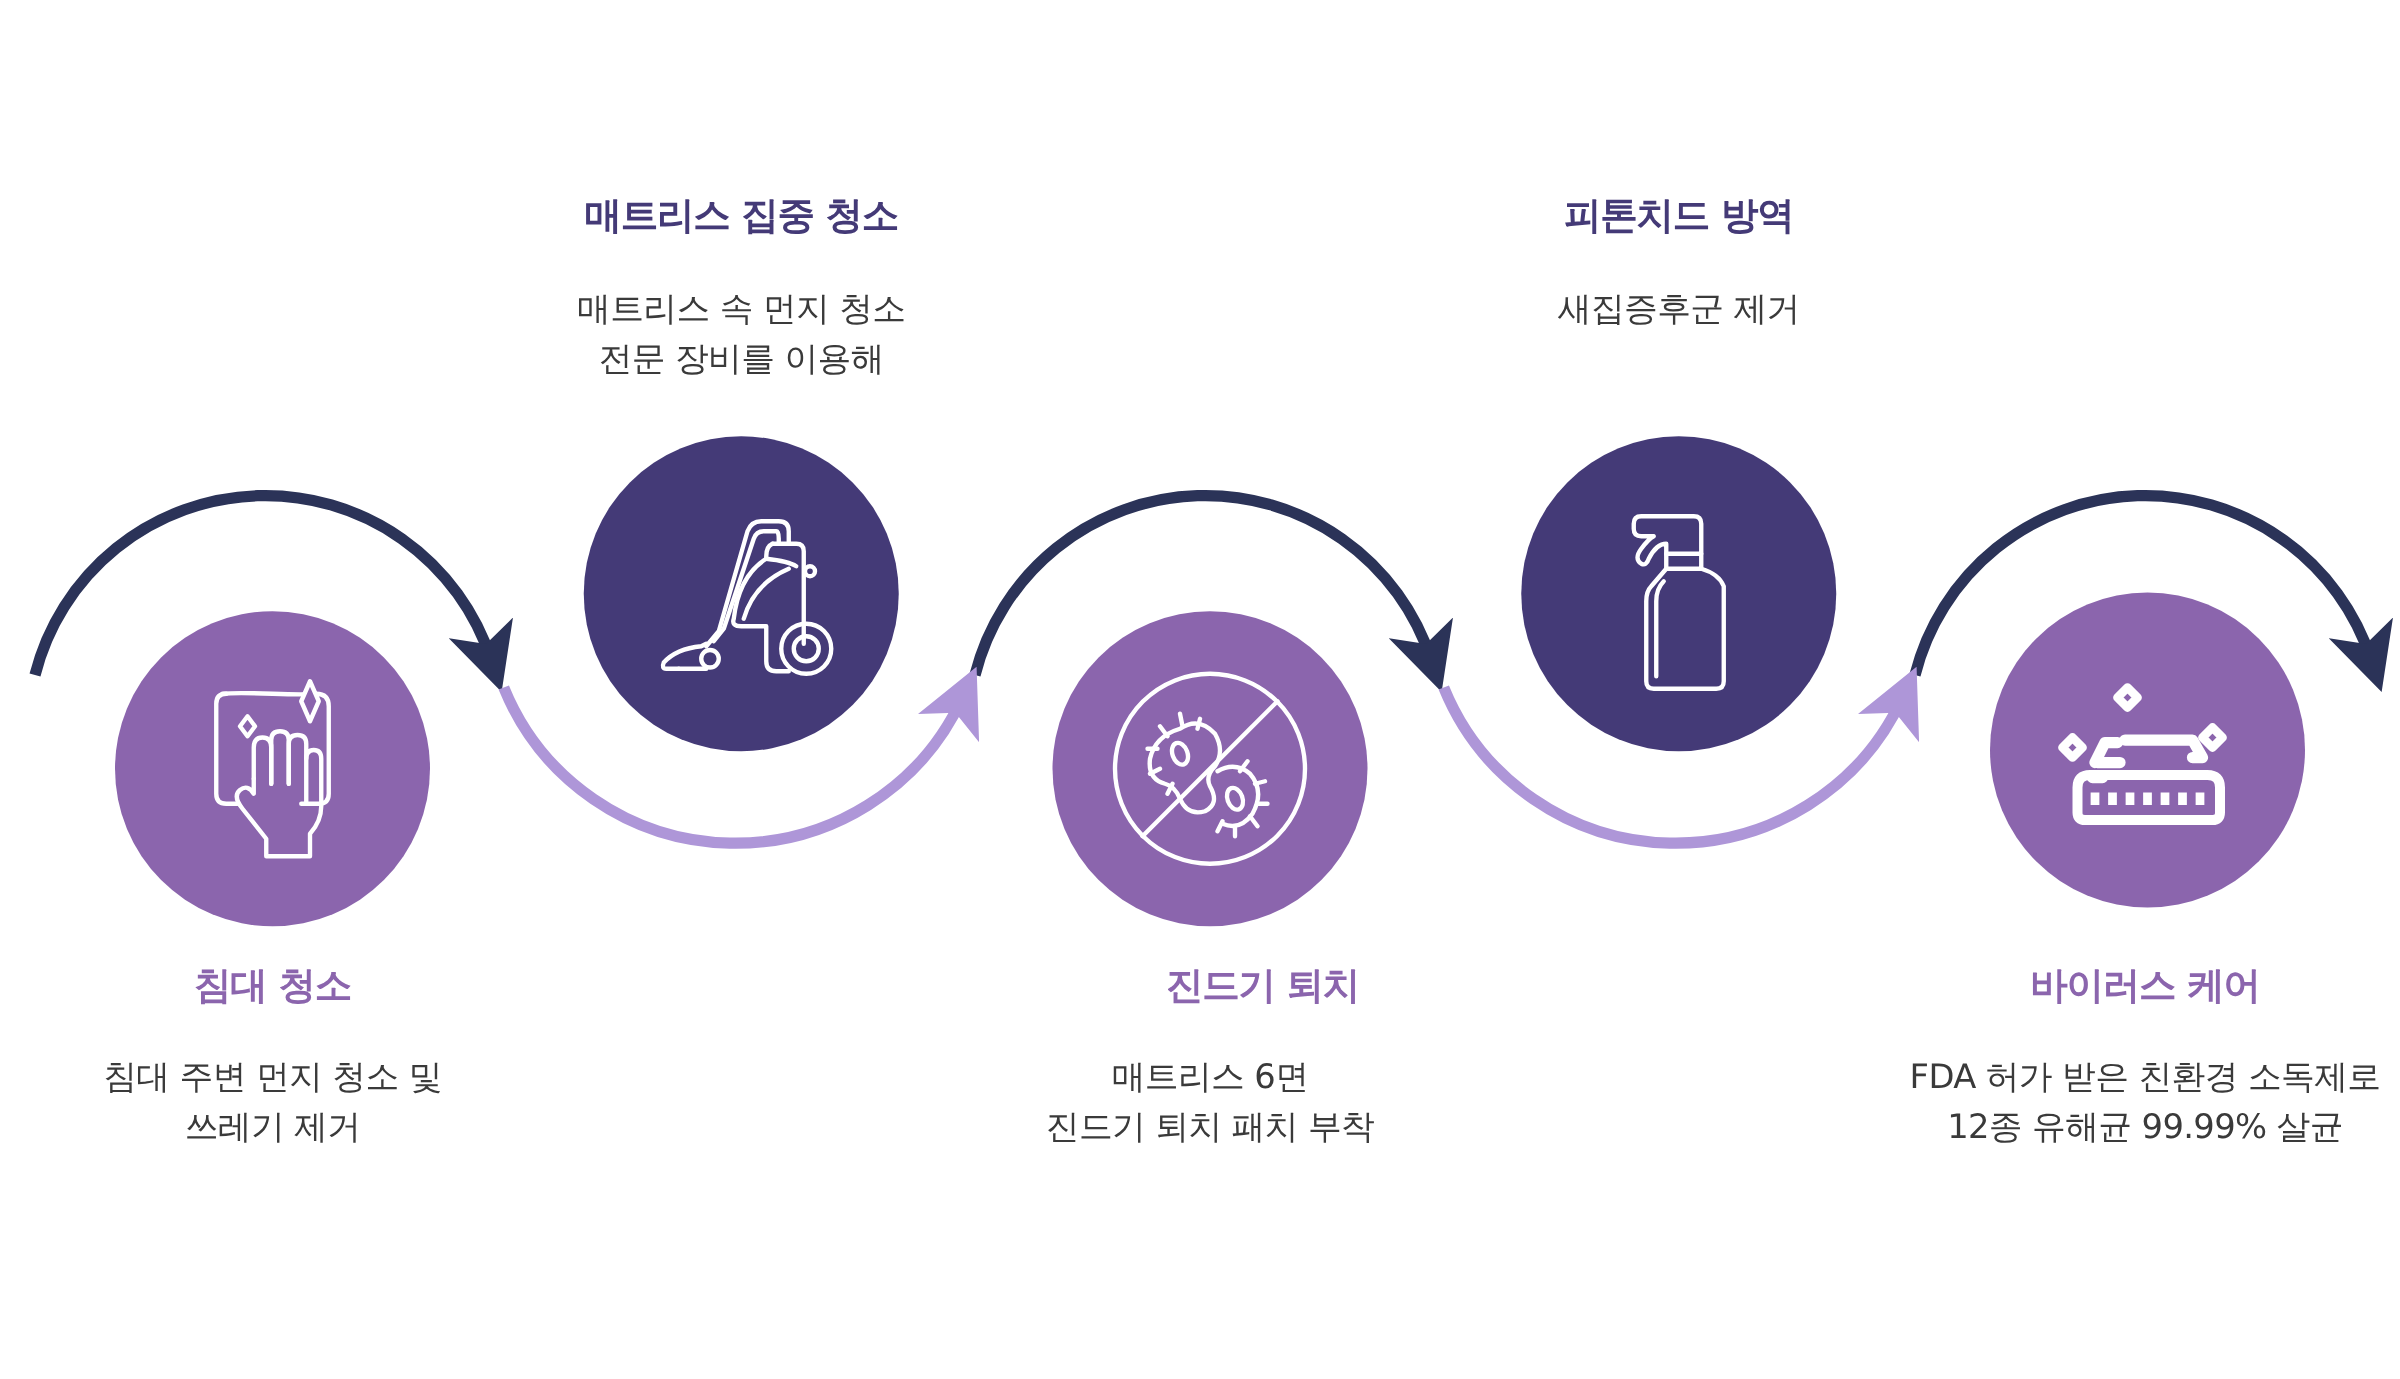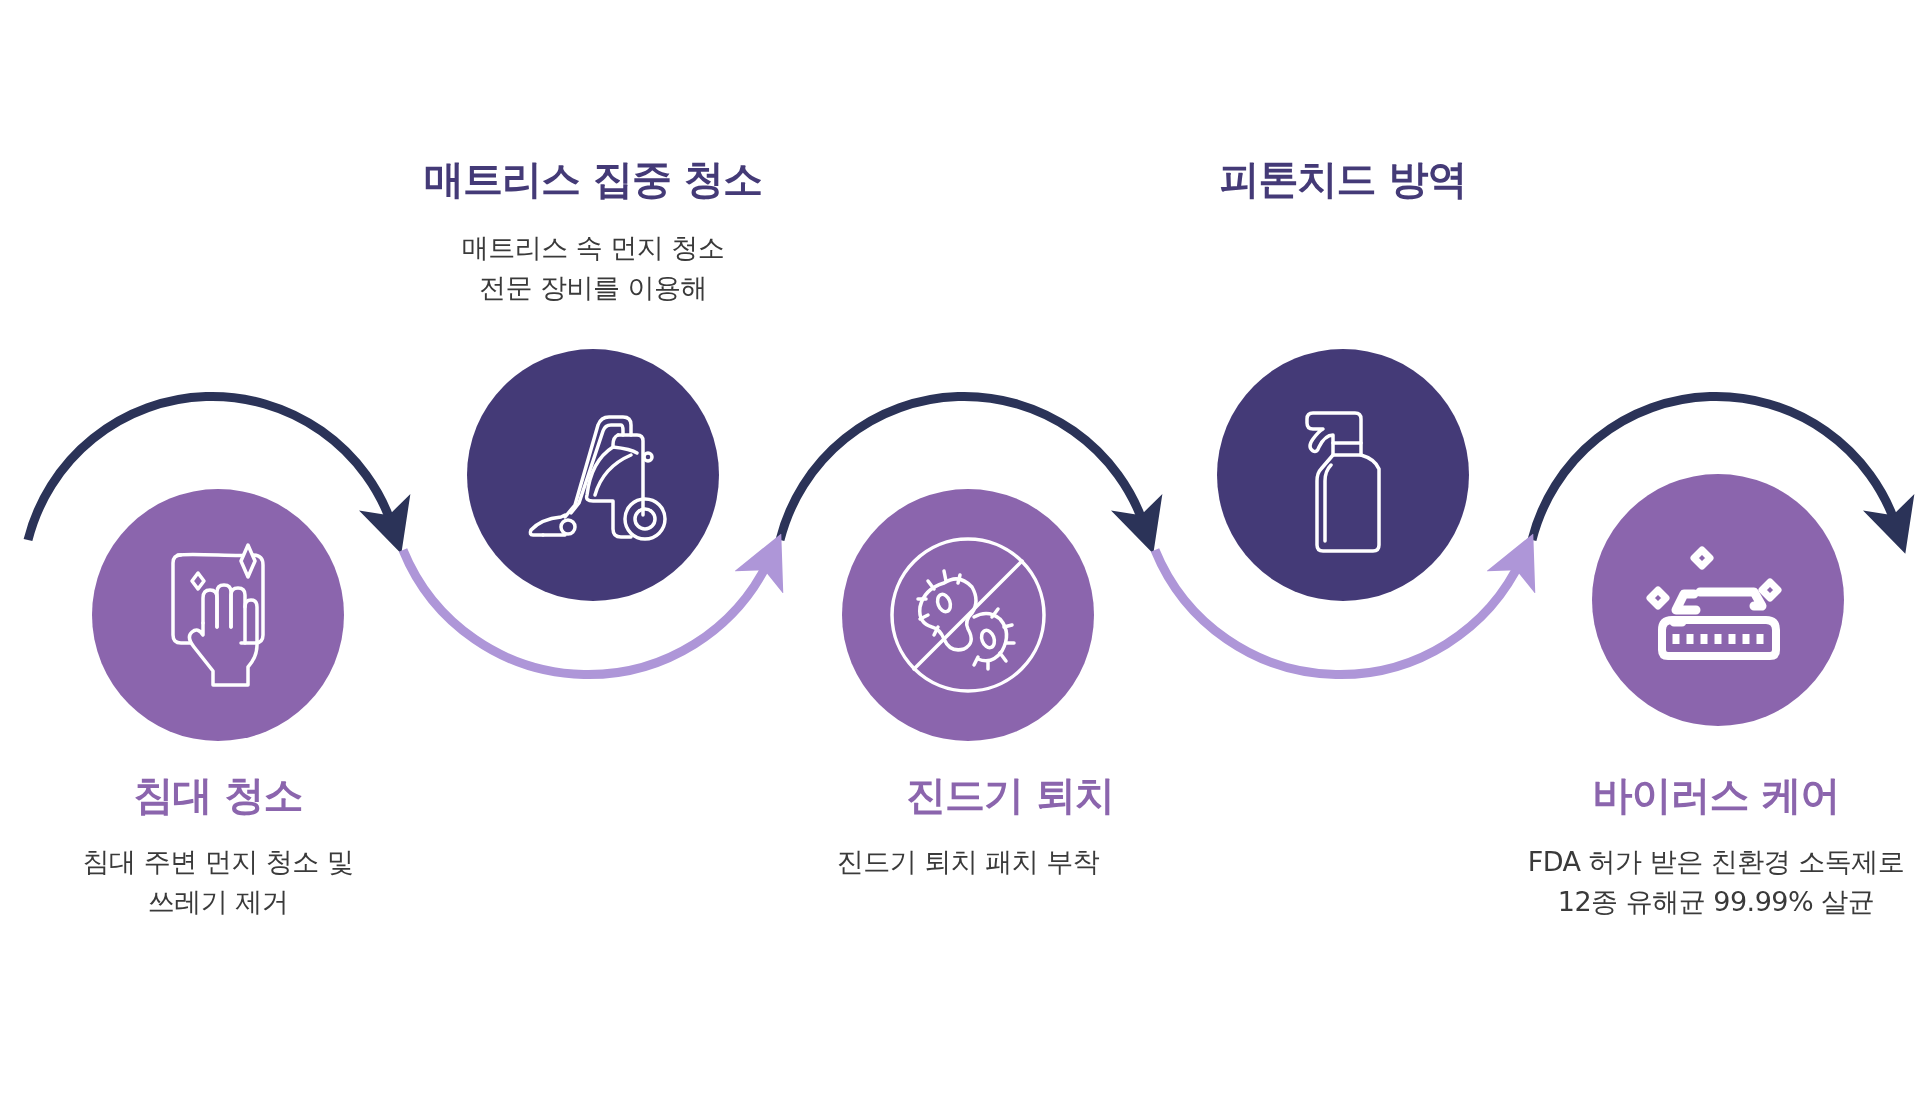--- a/index.html
+++ b/index.html
@@ -5,21 +5,21 @@
   html, body { margin:0; padding:0; background:#ffffff; }
   body { width:1920px; height:1103px; position:relative; overflow:hidden;
          font-family:"DejaVu Sans","Liberation Sans",sans-serif; }
   #arcs { position:absolute; left:0; top:0; width:1920px; height:1103px; }
   .circle { position:absolute; width:252px; height:252px; border-radius:50%;
             display:flex; align-items:center; justify-content:center; }
   .circle.light { background:#8B65AD; }
   .circle.dark { background:#443A77; }
   .circle svg { width:160px; height:160px; }
   .step-title { position:absolute; width:500px; text-align:center; font-weight:bold;
-                font-size:40px; letter-spacing:-1px; }
+                font-size:30px; letter-spacing:-1px; }
   .step-title.light { color:#8B65AD; }
   .step-title.dark { color:#443A77; }
   .step-desc { position:absolute; width:520px; text-align:center; color:#3a3a3a;
                font-size:27px; line-height:40px; letter-spacing:-0.5px; }
   .step-desc div { white-space:nowrap; }
 </style>
 </head>
 <body>
 
 <svg id="arcs" viewBox="0 0 1920 1103">
@@ -86,25 +86,27 @@
     <line x1="26" y1="134" x2="134" y2="26"></line>
     <path d="M60,52 Q75,42 88,56 Q96,70 88,82 Q80,90 84,98 Q92,112 80,118 Q66,122 60,108 Q56,98 48,96 Q34,92 36,76 Q40,58 60,52 Z" transform="translate(-4,-4)"></path>
     <ellipse cx="56" cy="68" rx="6" ry="9" transform="rotate(-20 56 68)"></ellipse>
     <ellipse cx="100" cy="104" rx="6" ry="9" transform="rotate(-20 100 104)"></ellipse>
     <path d="M86,82 Q100,74 112,84 Q124,98 114,116 Q104,130 90,124"></path>
     <path d="M40,46 L46,54 M56,36 L58,46 M72,40 L70,48 M30,64 L38,64 M32,84 L40,80 M46,100 L50,92 M110,74 L104,82 M124,90 L116,92 M126,108 L118,108 M118,126 L112,118 M100,134 L100,126 M86,130 L90,122"></path>
   </svg>
 </div>
 <div class="step-title light" style="left:760px; top:768px;">진드기 퇴치</div>
 <div class="step-desc" style="left:708px; top:842px;">
+  <div>매트리스 6면</div>
   <div>진드기 퇴치 패치 부착</div>
 </div>
 
 <div class="step-title dark" style="left:1093px; top:152px;">피톤치드 방역</div>
 <div class="step-desc" style="left:1083px; top:228px;">
+  <div>새집증후군 제거</div>
 </div>
 <div class="circle dark" style="left:1217px; top:349px;">
   <svg viewBox="0 0 160 160" fill="none" stroke="#fff" stroke-width="3.5" stroke-linejoin="round" stroke-linecap="round">
     <path d="M50,18 L92,18 Q98,18 98,24 L98,48 L70,48 L70,40 Q62,40 56,52 Q54,58 50,56 Q44,52 50,44 Q56,36 60,34 L50,34 Q44,34 44,28 L44,24 Q44,18 50,18 Z"></path>
     <path d="M70,48 L70,60 L98,60 L98,48"></path>
     <path d="M70,60 L58,74 Q54,78 54,86 L54,150 Q54,156 60,156 L110,156 Q116,156 116,150 L116,74 Q112,64 98,60"></path>
     <path d="M68,70 Q62,76 62,86 L62,146"></path>
   </svg>
 </div>
 

